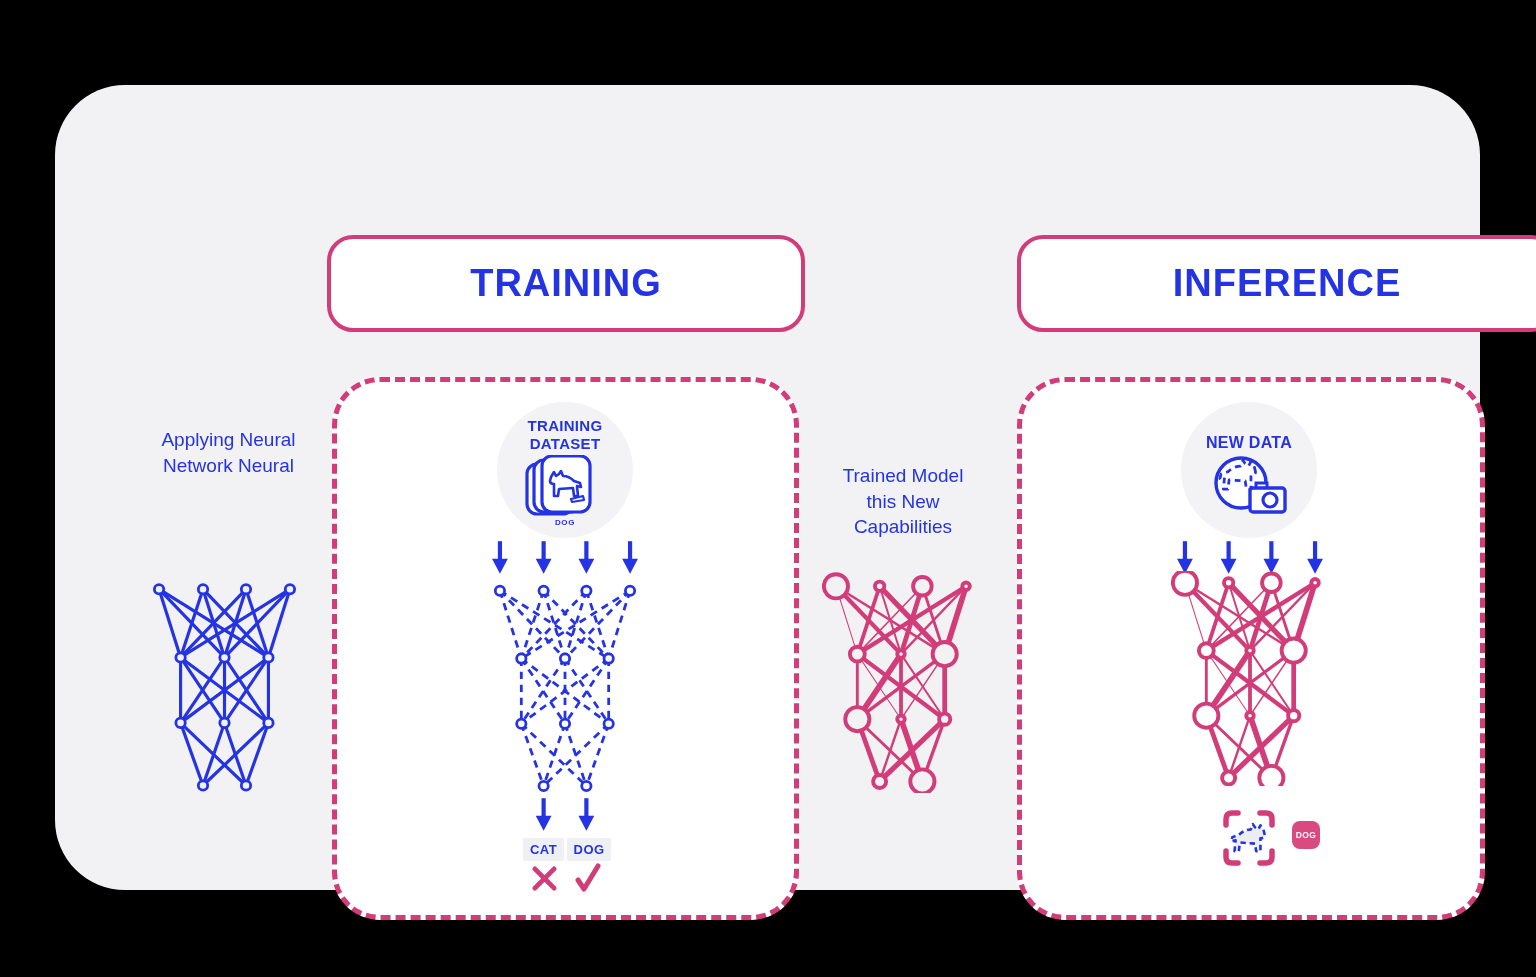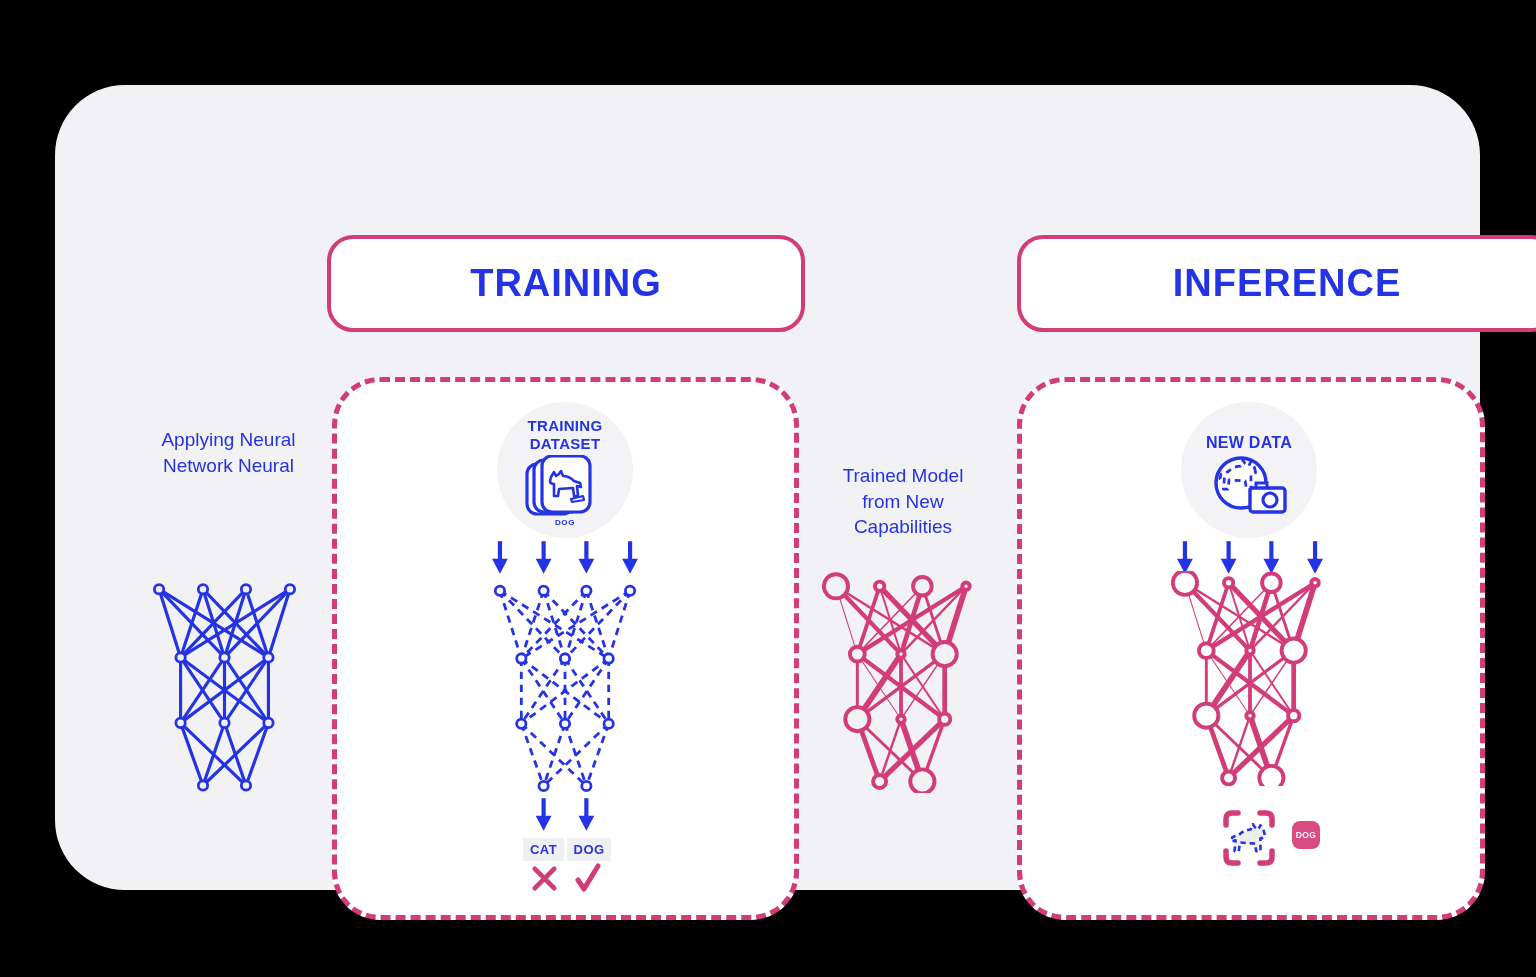--- a/index.html
+++ b/index.html
@@ -216,21 +216,21 @@
 
     <svg class="abs" style="left:476px;top:780px;" width="27" height="27" viewBox="0 0 28 28">
       <path d="M4 4 L24 24 M24 4 L4 24" stroke="#D23C78" stroke-width="5" stroke-linecap="round" fill="none"></path>
     </svg>
     <svg class="abs" style="left:518px;top:778px;" width="30" height="30" viewBox="0 0 30 30">
       <path d="M5 17 L11 26 L25 3" stroke="#D23C78" stroke-width="5" stroke-linecap="round" stroke-linejoin="round" fill="none"></path>
     </svg>
 
     <div class="side-label label-trained">
       <span>Trained Model</span>
-      <span>from New</span>
+      <span>this New</span>
       <span>Capabilities</span>
     </div>
     <svg id="net-trained" class="abs" style="left:767px;top:486px;" width="158" height="222" viewBox="0 0 170 230">
         <line x1="15" y1="12" x2="38" y2="85" stroke="#D23C78" stroke-width="1.1"></line>
         <line x1="15" y1="12" x2="85" y2="85" stroke="#D23C78" stroke-width="4.6"></line>
         <line x1="15" y1="12" x2="132" y2="85" stroke="#D23C78" stroke-width="2.6"></line>
         <line x1="62" y1="12" x2="38" y2="85" stroke="#D23C78" stroke-width="4.1"></line>
         <line x1="62" y1="12" x2="85" y2="85" stroke="#D23C78" stroke-width="2.1"></line>
         <line x1="62" y1="12" x2="132" y2="85" stroke="#D23C78" stroke-width="5.6"></line>
         <line x1="108" y1="12" x2="38" y2="85" stroke="#D23C78" stroke-width="1.6"></line>

